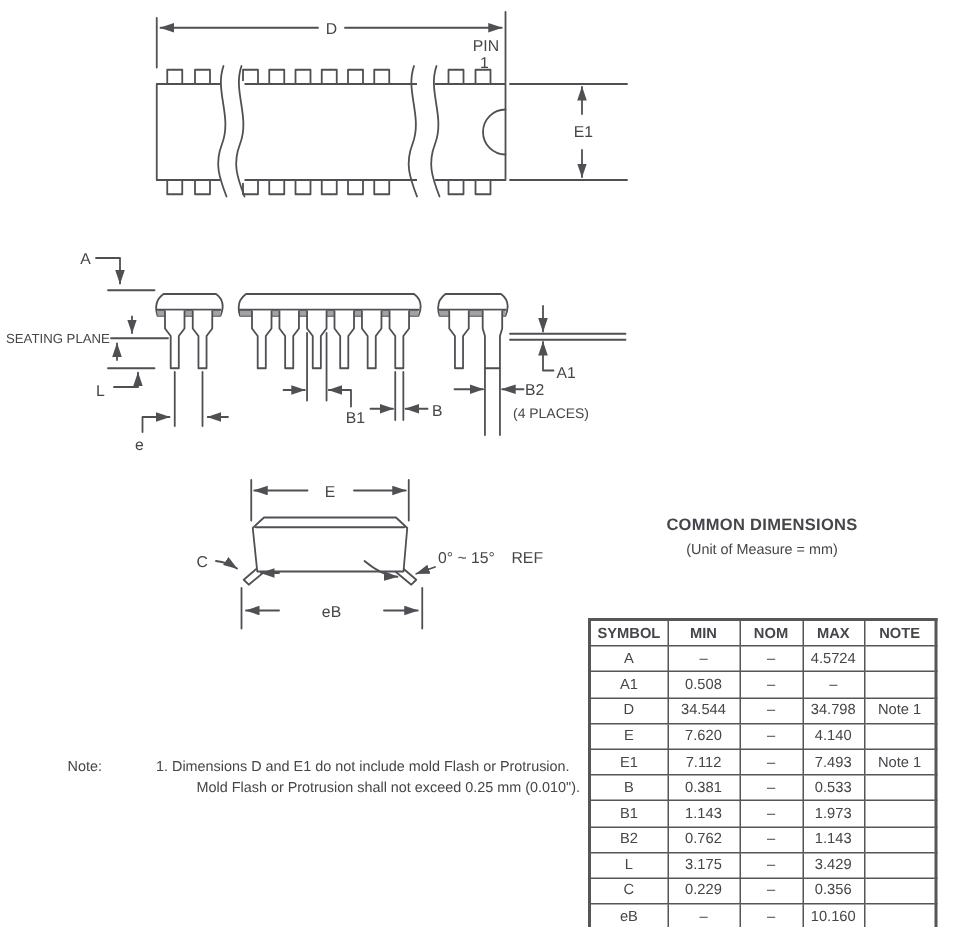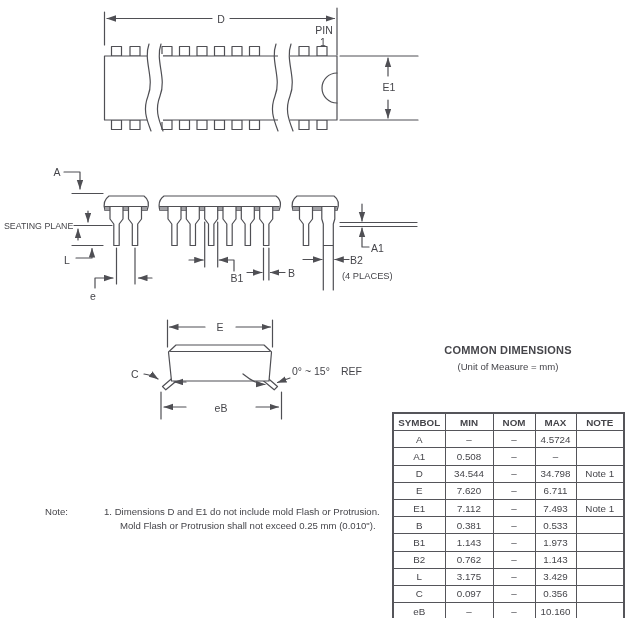--- a/index.html
+++ b/index.html
@@ -9,21 +9,21 @@
   svg .s{stroke:#4f4f54;stroke-width:1.2;fill:none;stroke-linecap:round;stroke-linejoin:round;}
   svg .sw{stroke:#4f4f54;stroke-width:1.2;fill:#ffffff;stroke-linejoin:round;}
   svg .mask{fill:#ffffff;stroke:none;}
   svg .gray{fill:#a2a2a6;stroke:none;}
   svg text{fill:#45454a;font-family:"Liberation Sans",sans-serif;font-size:10.5px;}
   svg text.small{font-size:8.8px;}
   svg text.places{font-size:9.3px;}
   .note-wrap{position:absolute;left:45px;top:505px;font-size:9.6px;line-height:13.5px;}
   .note-label{position:absolute;left:0;top:0;text-align:center;}
   .note-lines{position:absolute;left:59px;top:0;width:320px;white-space:nowrap;}
-  .note-line2{margin-left:16px;}
+  .note-line2{margin-left:27px;}
   .tbl-wrap{position:absolute;left:392px;top:344px;width:232px;}
   .tbl-title{font-weight:bold;font-size:11px;text-align:center;letter-spacing:0.2px;}
   .tbl-sub{font-size:9.6px;text-align:center;margin-top:5px;}
   table{border-collapse:collapse;margin-top:7px;width:231px;table-layout:fixed;}
   th,td{border:1.4px solid #55555a;font-size:9.8px;text-align:center;height:16.2px;
         padding:0;overflow:hidden;white-space:nowrap;}
   th{font-weight:bold;}
   table{border:2px solid #55555a;margin-top:40px;}
   col.c-sym{width:52px;} col.c-min{width:48px;} col.c-nom{width:42px;}
   col.c-max{width:41px;} col.c-note{width:48px;}
@@ -272,21 +272,21 @@
         <td>D</td>
         <td>34.544</td>
         <td>–</td>
         <td>34.798</td>
         <td>Note 1</td>
       </tr>
       <tr>
         <td>E</td>
         <td>7.620</td>
         <td>–</td>
-        <td>6.711</td>
+        <td>4.140</td>
         <td></td>
       </tr>
       <tr>
         <td>E1</td>
         <td>7.112</td>
         <td>–</td>
         <td>7.493</td>
         <td>Note 1</td>
       </tr>
       <tr>
@@ -312,21 +312,21 @@
       </tr>
       <tr>
         <td>L</td>
         <td>3.175</td>
         <td>–</td>
         <td>3.429</td>
         <td></td>
       </tr>
       <tr>
         <td>C</td>
-        <td>0.097</td>
+        <td>0.229</td>
         <td>–</td>
         <td>0.356</td>
         <td></td>
       </tr>
       <tr>
         <td>eB</td>
         <td>–</td>
         <td>–</td>
         <td>10.160</td>
         <td></td>

